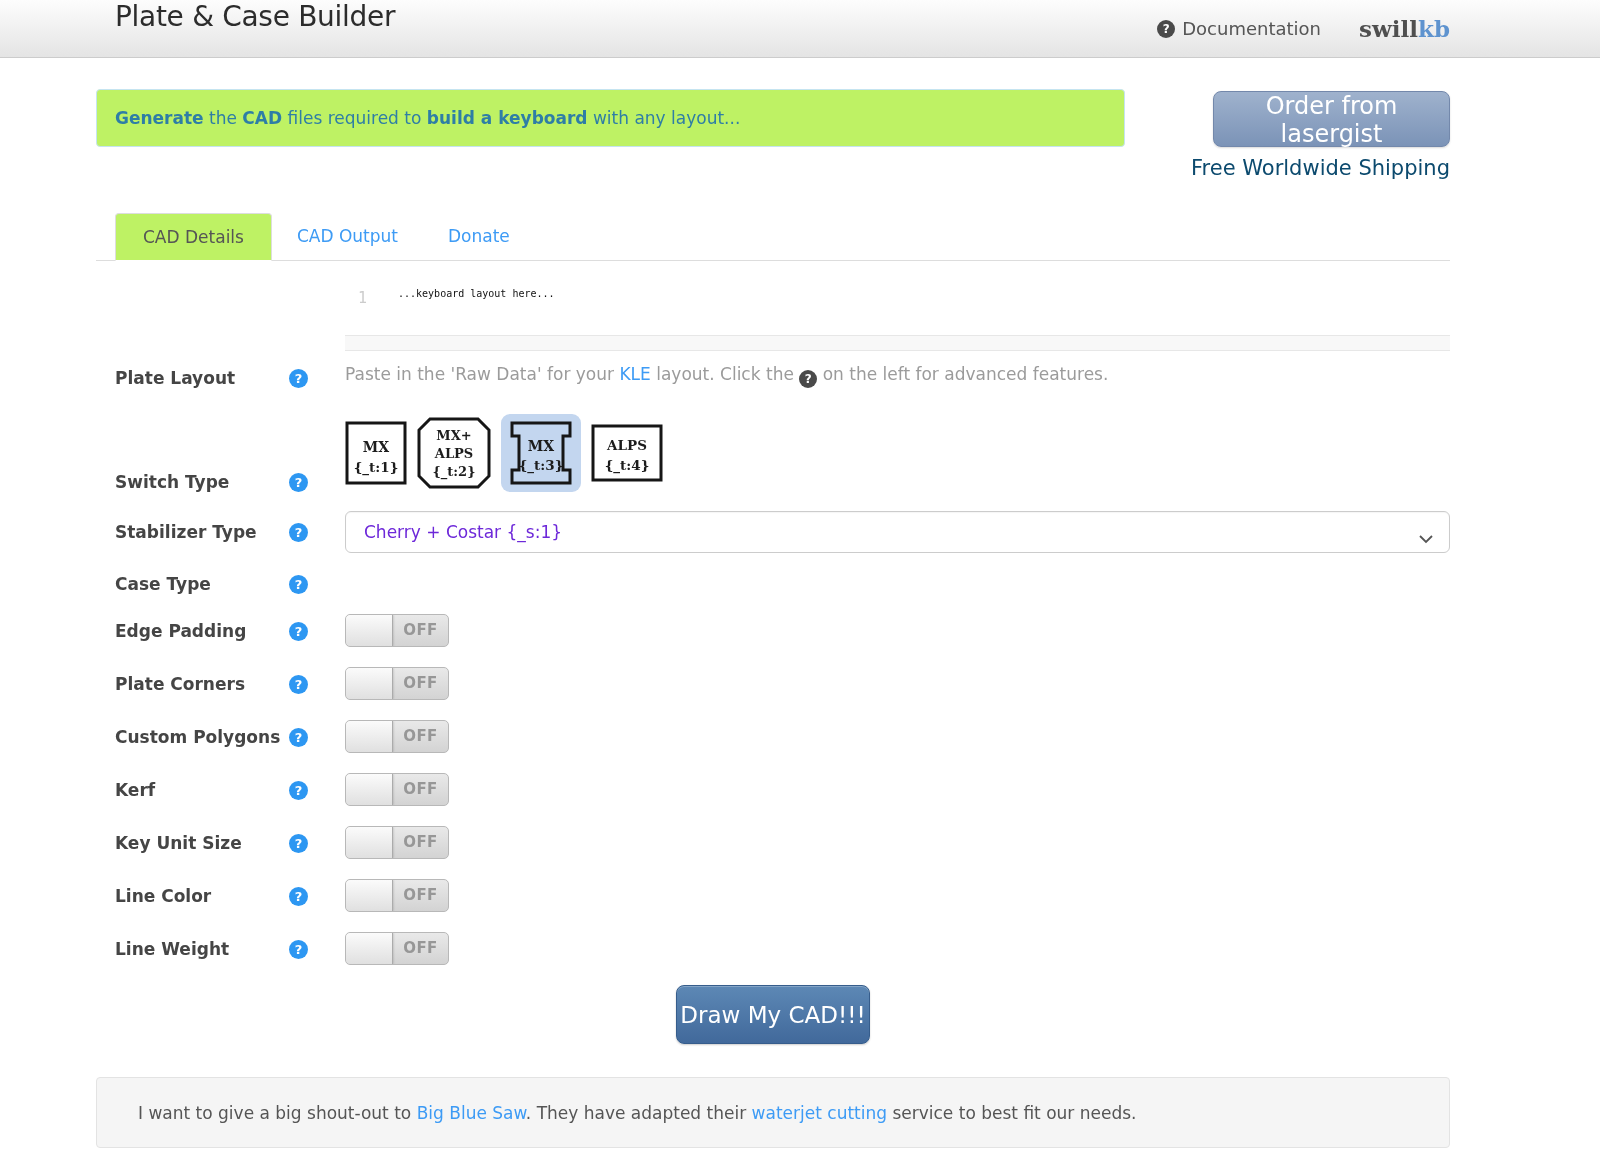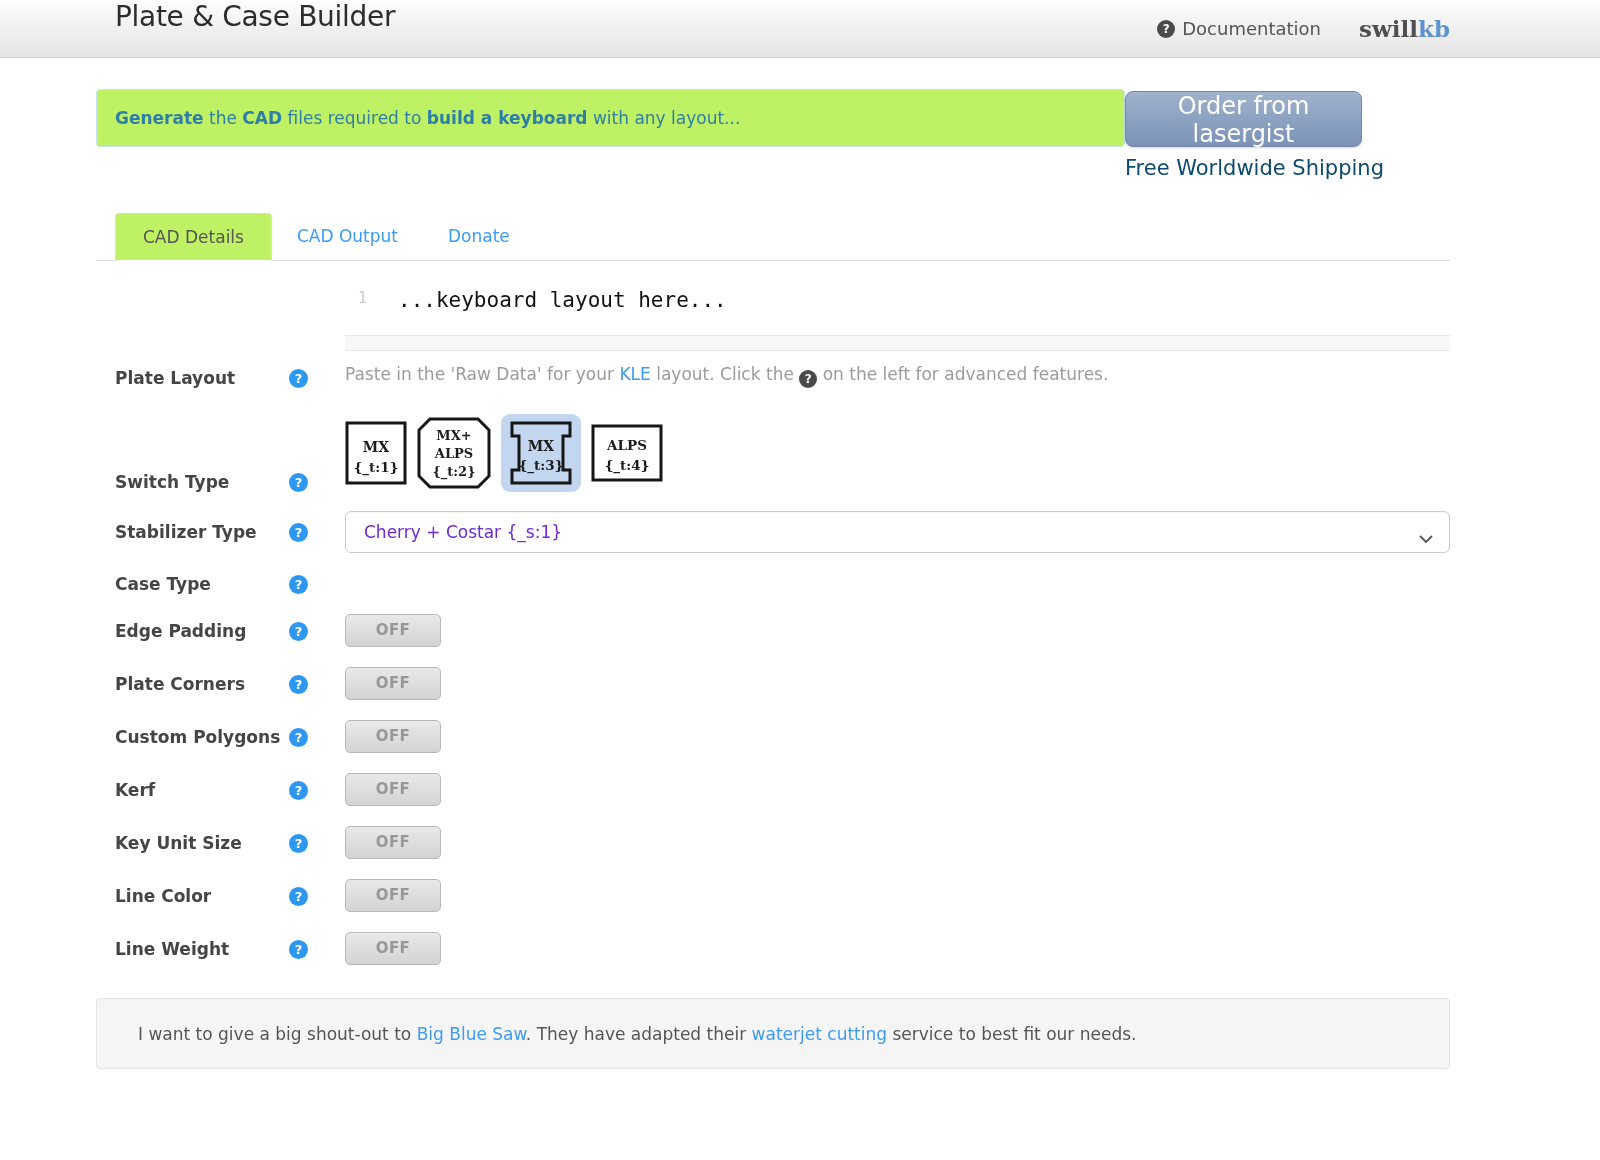--- a/index.html
+++ b/index.html
@@ -27,21 +27,21 @@
 
   
   .content { margin-left:96px; width:1354px; }
 
   
   .top-row { display:flex; margin-top:31px; }
   .info-banner { width:1029px; height:58px; background:#bef264; border:1px solid #c5e4f0;
                  border-radius:4px; display:flex; align-items:center; padding-left:18px;
                  color:#2e7ea6; font-size:17px; }
   .info-banner b { font-weight:bold; }
-  .order-col { flex:1; display:flex; flex-direction:column; align-items:flex-start; }
+  .order-col { flex:1; display:flex; flex-direction:column; align-items:flex-end; }
   .order-btn { width:237px; height:56px; margin-top:2px;
                background:linear-gradient(#9fb2cd,#7b93b7); border:1px solid #7388ab;
                border-radius:8px; color:#fff; font-size:24px; cursor:pointer;
                font-family:inherit; box-shadow:0 1px 2px rgba(0,0,0,.15); }
   .shipping { margin-top:9px; color:#0c4a6e; font-size:21px; }
 
   
   .tabs { display:flex; align-items:flex-end; height:49px; margin-top:32px;
           border-bottom:1px solid #ddd; padding-left:19px; }
   .tab { font-size:17px; cursor:pointer; }
@@ -56,21 +56,21 @@
   .row-label { width:174px; font-size:17px; font-weight:bold; color:#454545; }
   .row-icon-cell { width:56px; }
   .row-control { flex:1; }
 
   
   .row-plate { margin-top:20px; }
   .row-plate .row-label, .row-plate .row-icon-cell { padding-top:7px; }
   .editor { display:flex; min-height:54px; cursor:text; }
   .gutter { width:40px; padding-left:13px; padding-top:8px; color:#ccc; font-size:15px;
             font-family:"DejaVu Sans Mono","Liberation Mono",monospace; }
-  .code-line { padding-left:13px; padding-top:7px; color:#111; font-size:21px;
+  .code-line { padding-left:13px; padding-top:7px; color:#111; font-size:10px;
                font-family:"DejaVu Sans Mono","Liberation Mono",monospace; }
   .editor-scrollbar { height:16px; background:#f8f8f8; border-top:1px solid #e7e7e7;
                       border-bottom:1px solid #e7e7e7; cursor:pointer; }
   .help-text { margin-top:13px; color:#9b9b9b; font-size:17px; }
   .help-text a { color:#3d9bf5; text-decoration:none; cursor:pointer; }
 
   
   .row-switch { margin-top:26px; }
   .row-switch .row-label, .row-switch .row-icon-cell { padding-top:8px; }
   .switch-options { display:flex; align-items:center; gap:10px; height:78px; }
@@ -82,23 +82,23 @@
   
   .row-select { margin-top:19px; }
   .ui-select { position:relative; height:42px; border:1px solid #ccc; border-radius:6px;
                background:#fff; display:flex; align-items:center; padding:0 40px 0 18px;
                font-size:17px; color:#6d28d9; cursor:pointer;
                box-shadow:inset 0 1px 1px rgba(0,0,0,.04); }
   .chevron { position:absolute; right:15px; top:16px; }
 
   
   .row-toggle { margin-top:20px; }
-  .toggle { width:96px; height:33px; border:1px solid #b8b8b8; border-radius:5px;
+  .toggle { width:104px; height:33px; border:1px solid #b8b8b8; border-radius:5px;
             background:linear-gradient(#e9e9e9,#d3d3d3); display:flex; overflow:hidden;
-            cursor:pointer;flex-direction:column; }
+            cursor:pointer; }
   .toggle-handle { width:47px; border-right:1px solid #ababab;
                    background:linear-gradient(#fbfbfb,#e0e0e0);
                    border-radius:4px 0 0 4px; box-shadow:1px 0 2px rgba(0,0,0,.12); }
   .toggle-state { flex:1; text-align:center; line-height:31px; color:#979797;
                   font-weight:bold; font-size:15px; letter-spacing:.5px; }
 
   
   .draw-row { text-align:center; margin-top:20px; }
   .draw-btn { width:194px; height:59px; background:linear-gradient(#5d88b5,#41699b);
               border:1px solid #365d8c; border-radius:8px; color:#fff; font-size:23px;
@@ -287,18 +287,21 @@
     <div class="row-label">Line Weight</div>
     <div class="row-icon-cell"><span class="q-icon">?</span></div>
     <div class="row-control">
       <div class="toggle">
         <div class="toggle-handle"></div>
         <div class="toggle-state">OFF</div>
       </div>
     </div>
   </div>
 
+  <div class="draw-row">
+    <button class="draw-btn">Draw My CAD!!!</button>
+  </div>
 
   <div class="footer-panel">
     <span><span>I want to give a big shout-out to </span><a>Big Blue Saw</a><span>.  They have adapted their </span><a>waterjet cutting</a><span> service to best fit our needs.</span></span>
   </div>
 
 </div>
 
 </body></html>

